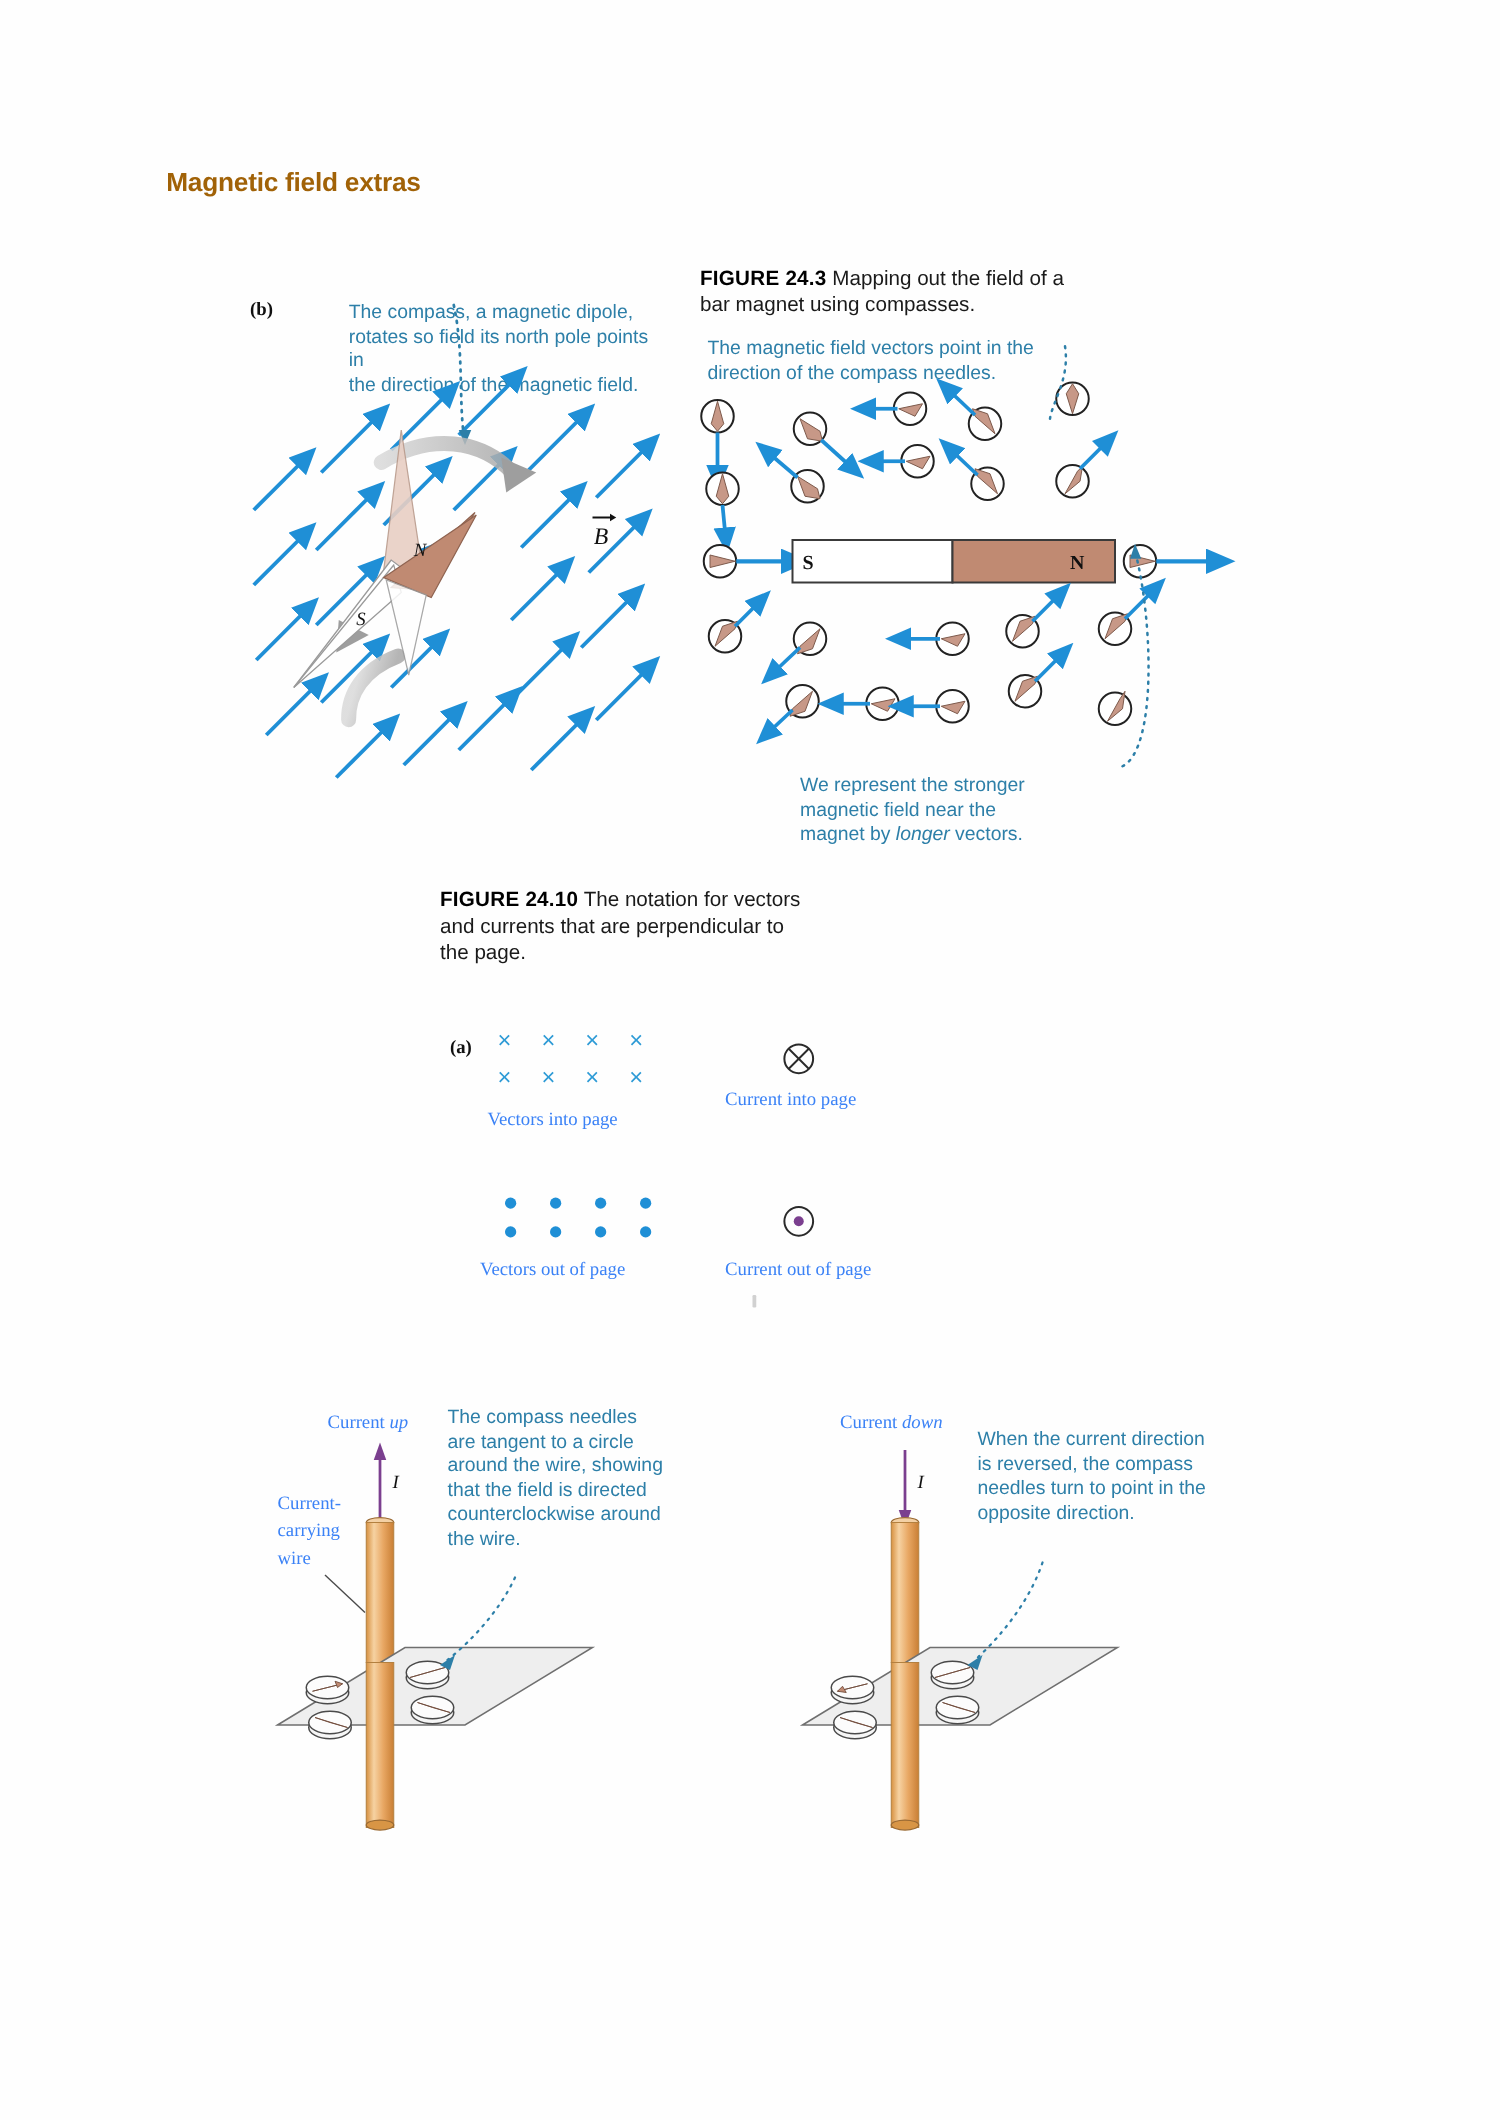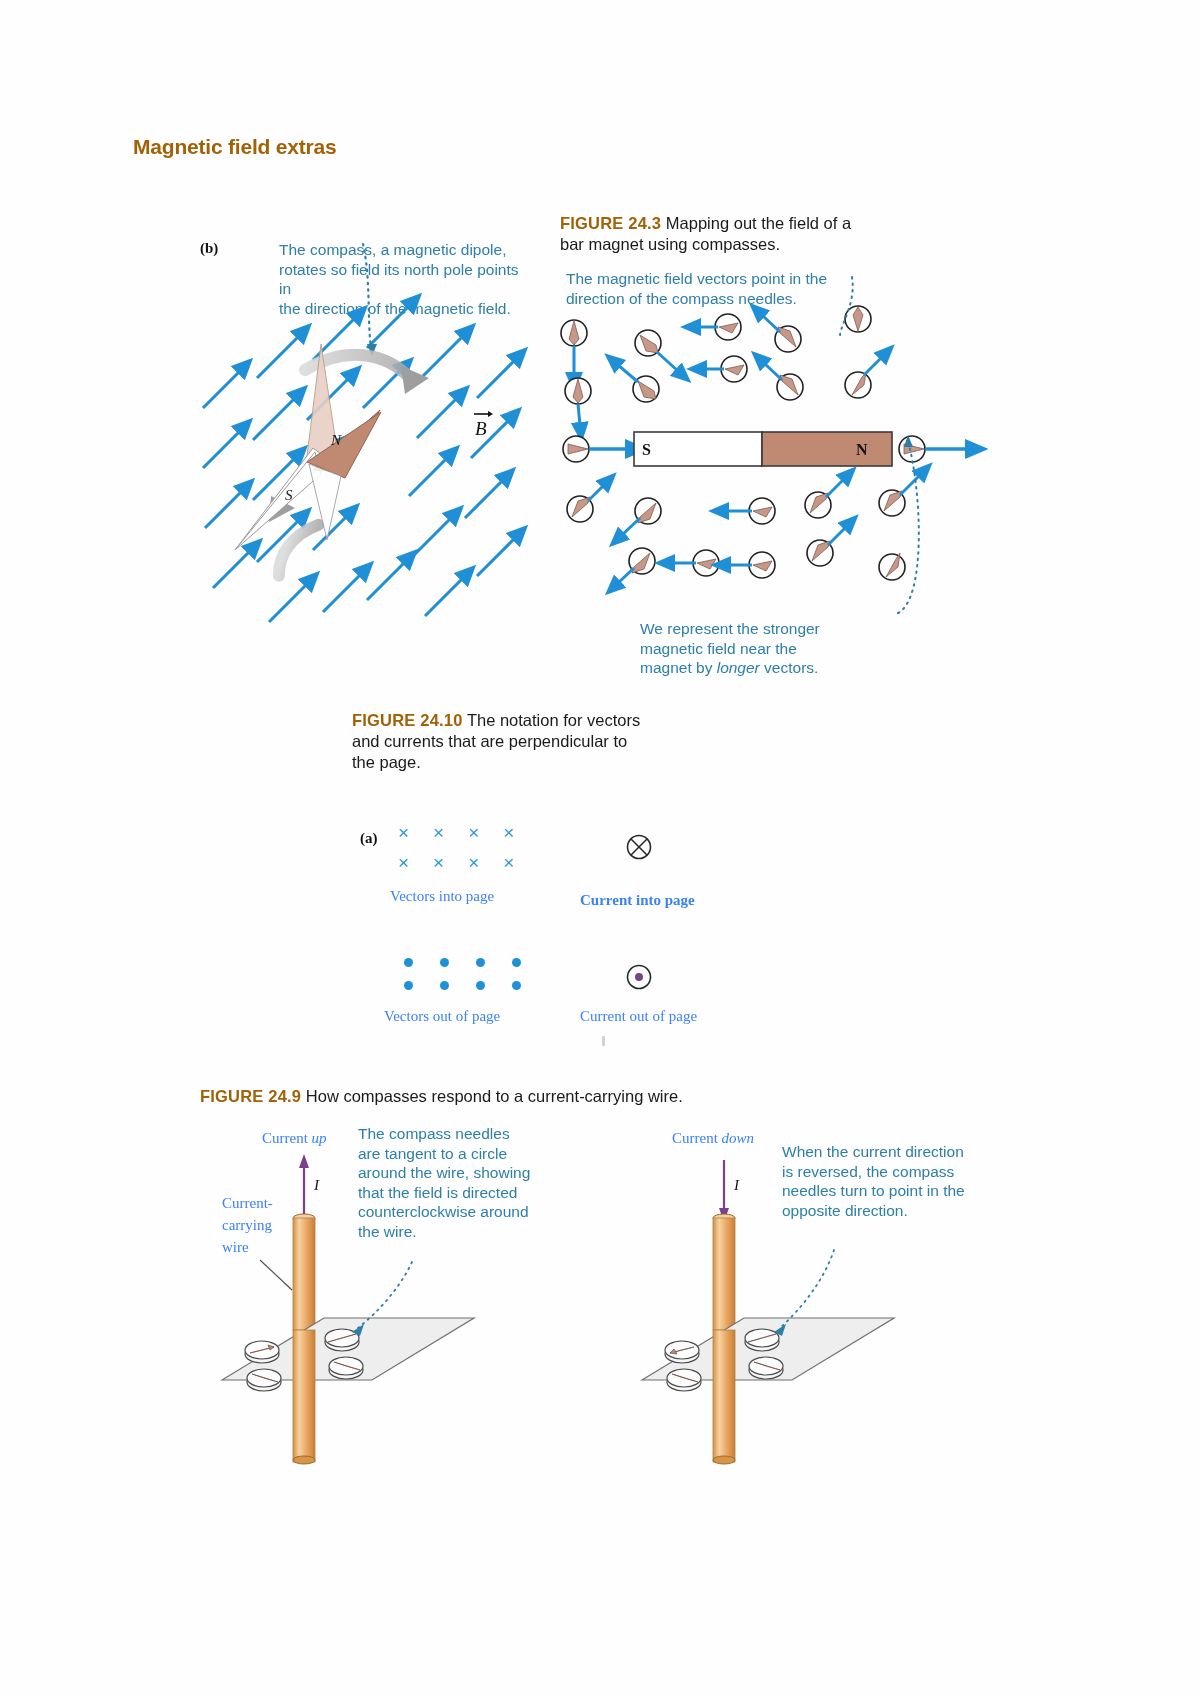--- a/index.html
+++ b/index.html
@@ -5,21 +5,21 @@
   html,body{margin:0;padding:0;background:#ffffff;}
   body{width:1200px;height:1696px;position:relative;
        font-family:"Liberation Sans",sans-serif;-webkit-font-smoothing:none;}
   .page{position:absolute;inset:0;background:#fefefe;overflow:hidden;}
 
   
   .abs{position:absolute;}
   .serif{font-family:"Liberation Serif",serif;}
   .annot{font-family:Liberation Sans, sans-serif;color:#2d7fa8;font-size:15.5px;line-height:19.5px;}
   .figcap{font-family:"Liberation Sans",sans-serif;color:#1a1a1a;font-size:16.5px;line-height:21px;}
-  .figcap b{color:#a16207;font-weight:bold;letter-spacing:.2px;}
+  .figcap b{color:#000000;font-weight:bold;letter-spacing:.2px;}
   .lbl{font-family:"Liberation Serif",serif;color:#3b82f6;font-size:15px;}
   .lbl-b{font-family:"Liberation Serif",serif;color:#111;font-size:15px;font-weight:bold;}
 
   h1.title{position:absolute;left:133px;top:135px;margin:0;
            font-family:"Liberation Sans",sans-serif;font-size:21px;font-weight:bold;
            letter-spacing:-0.2px;color:#a16207;}
 
   
   #panel-b{position:absolute;left:195px;top:230px;width:360px;height:420px;}
   #panel-b .tag{position:absolute;left:5px;top:10px;}
@@ -306,21 +306,21 @@
           <span class="xmark">×</span>
       </div>
     </div>
     <div class="abs lbl" style="left:38px;top:178px;">Vectors into page</div>
 
     <svg class="abs" style="left:270px;top:120px;" width="34" height="34" viewBox="0 0 34 34">
       <circle cx="17" cy="17" r="11.5" fill="none" stroke="#2a2a2a" stroke-width="1.6"></circle>
       <line x1="9" y1="9" x2="25" y2="25" stroke="#2a2a2a" stroke-width="1.6"></line>
       <line x1="25" y1="9" x2="9" y2="25" stroke="#2a2a2a" stroke-width="1.6"></line>
     </svg>
-    <div class="abs lbl" style="left:228px;top:182px;font-weight:bold;">Current into page</div>
+    <div class="abs lbl" style="left:228px;top:162px;">Current into page</div>
 
     <div class="abs" style="left:52px;top:248px;width:120px;">
       <div style="display:flex;gap:27px;margin-bottom:14px;">
         <span class="dotmark"></span>
           <span class="dotmark"></span>
           <span class="dotmark"></span>
           <span class="dotmark"></span>
       </div>
       <div style="display:flex;gap:27px;">
         <span class="dotmark"></span>
@@ -333,24 +333,20 @@
 
     <svg class="abs" style="left:270px;top:250px;" width="34" height="34" viewBox="0 0 34 34">
       <circle cx="17" cy="17" r="11.5" fill="none" stroke="#2a2a2a" stroke-width="1.6"></circle>
       <circle cx="17" cy="17" r="4" fill="#7b3f8f"></circle>
     </svg>
     <div class="abs lbl" style="left:228px;top:298px;">Current out of page</div>
   </div>
 
   <div id="fig249">
 
-    <div class="abs figcap" style="left:0px;top:6px;width:700px;">
-      <span><b>FIGURE 24.9</b></span>
-      <span>How compasses respond to a current-carrying wire.</span>
-    </div>
 
     <div class="abs" style="left:0px;top:40px;width:380px;height:500px;">
 
       <div class="abs lbl" style="left:62px;top:10px;white-space:nowrap;">
         <span>Current </span><i>up</i>
       </div>
 
       <div class="abs lbl" style="left:6px;top:72px;line-height:22px;margin-left:16px;">
         <div>Current-</div>
         <div>carrying</div>

